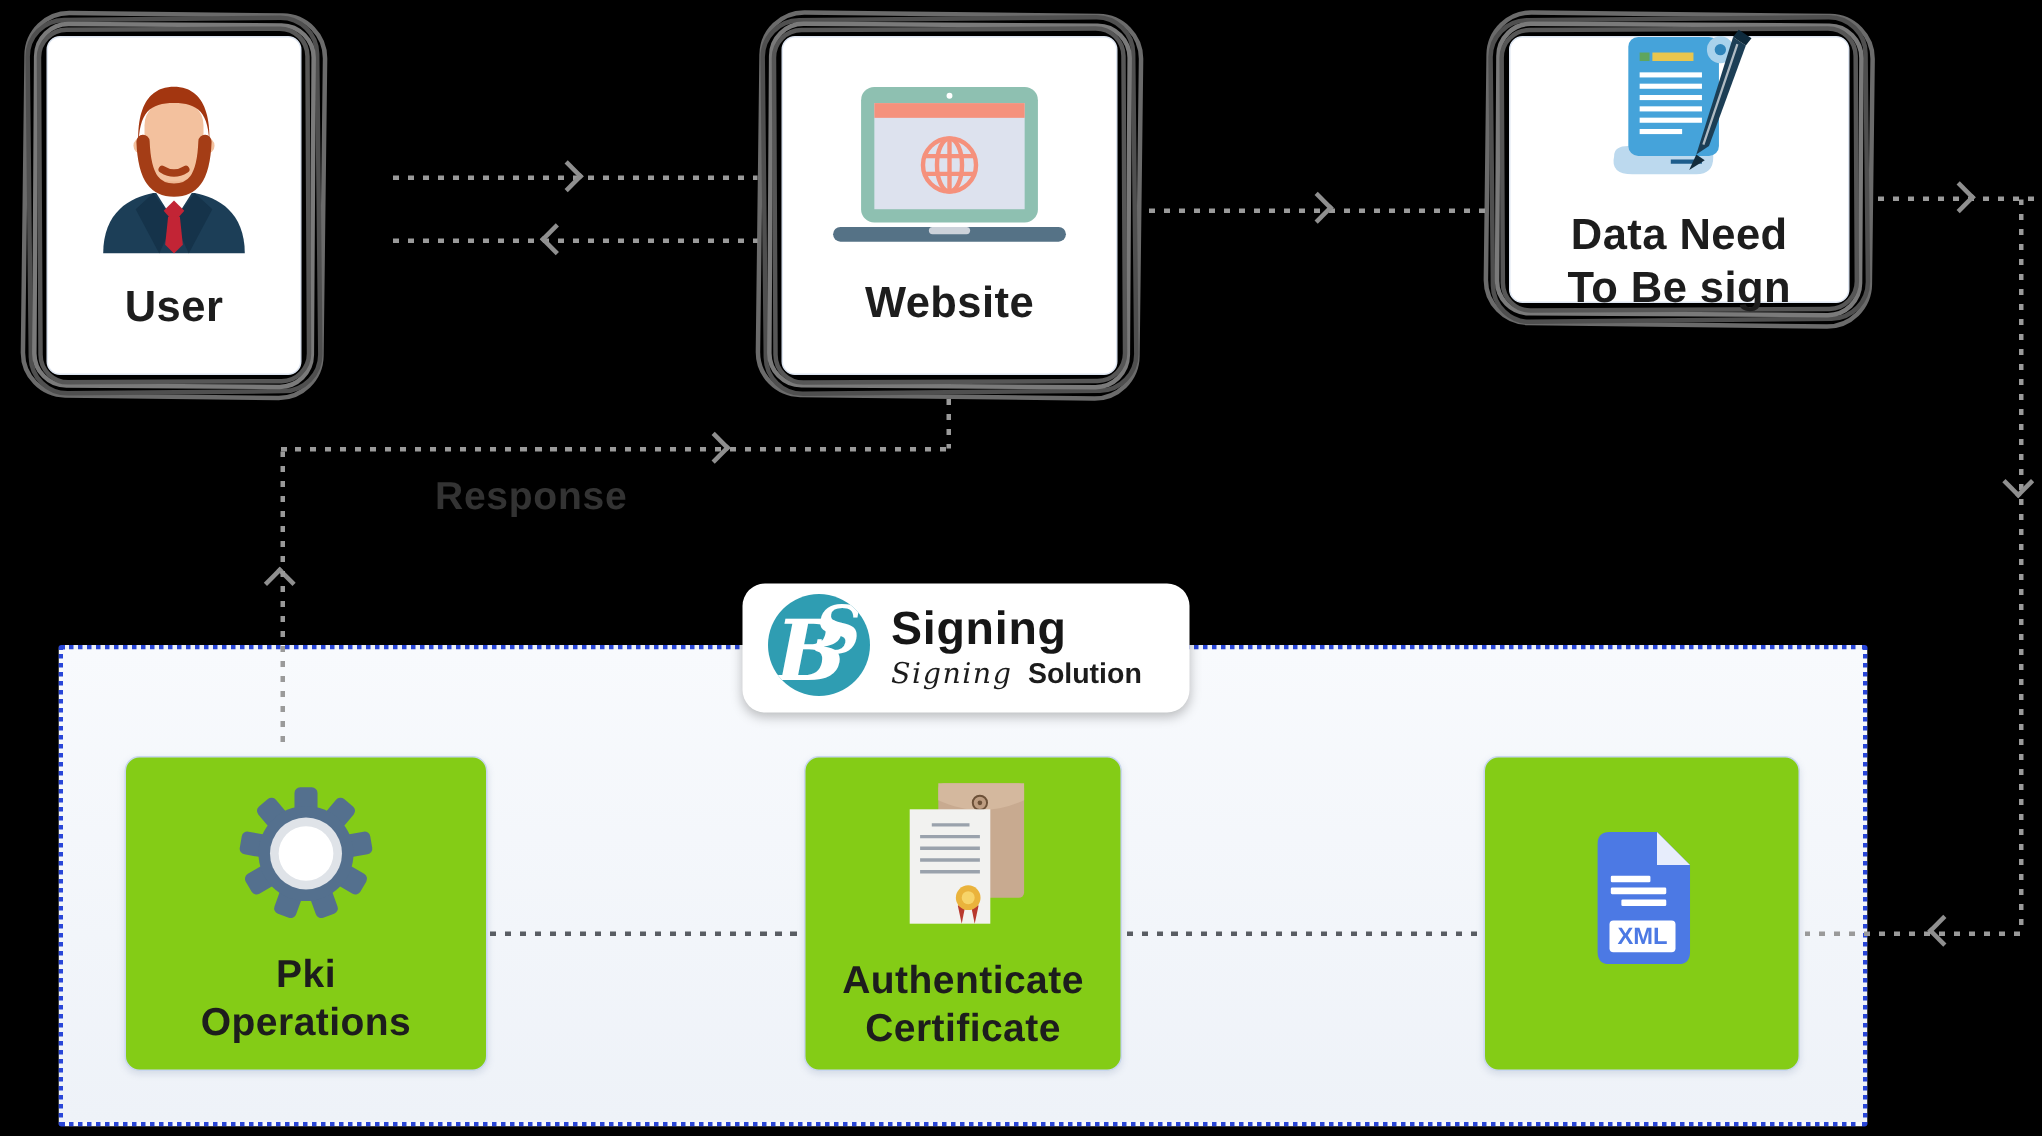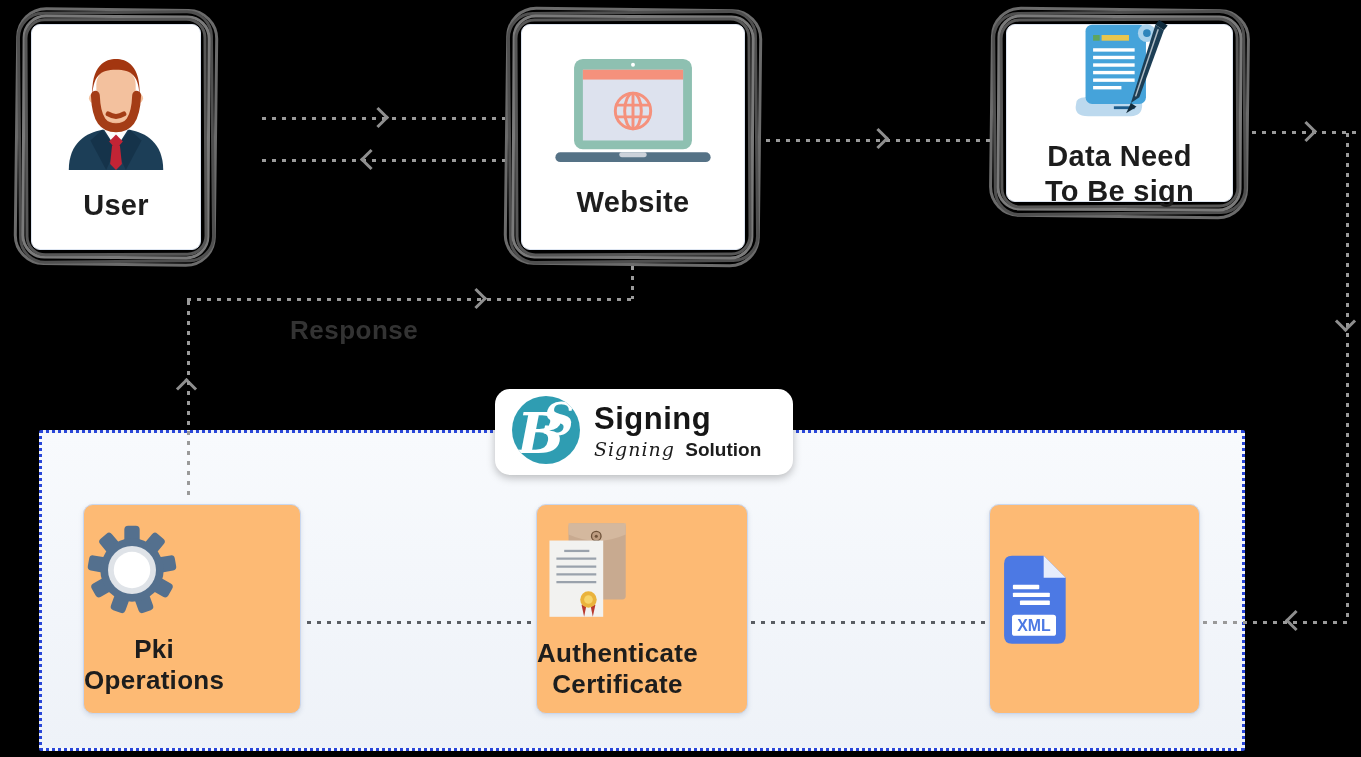--- a/index.html
+++ b/index.html
@@ -41,23 +41,23 @@
   .badge { position:absolute; left:495px; top:389px; width:298px; height:86px; background:#fff;
            border-radius:15px; box-shadow:0 3px 8px rgba(0,0,0,.25); z-index:3;
            display:flex; align-items:center; padding-left:16px; }
   .badge-text { margin-left:13px; }
   .badge-title { font-size:31px; font-weight:800; color:#161616; letter-spacing:.5px; line-height:1.05; }
   .badge-sub { margin-top:2px; font-size:19px; color:#1c1c1c; }
   .badge-sub .script { font-family:"DejaVu Serif", serif; font-style:italic; letter-spacing:1px; }
   .badge-sub .bold { font-weight:800; margin-left:5px; }
 
   
-  .panel-card { position:absolute; background:#fdba74; border:1px solid #c9d7ef; border-radius:10px;
+  .panel-card { position:absolute; background:#84cc16; border:1px solid #c9d7ef; border-radius:10px;
                 box-shadow:0 2px 5px rgba(90,110,150,.18); z-index:2;
-                display:flex; flex-direction:column; align-items:flex-start; justify-content:center; gap:12px; }
+                display:flex; flex-direction:column; align-items:center; justify-content:center; gap:12px; }
   .panel-card .node-label { font-size:26px; }
 </style>
 </head>
 <body>
 
 <div class="canvas">
 
   <div class="stack" style="left:15px; top:8px; width:202px; height:258px;">
     <div class="ring r1"></div>
     <div class="ring r2"></div>
@@ -197,21 +197,21 @@
     </span>
     <div class="badge-text">
       <div class="badge-title">Signing</div>
       <div class="badge-sub">
         <span class="script">Signing</span>
         <span class="bold">Solution</span>
       </div>
     </div>
   </div>
 
-  <div class="panel-card" style="left:83px; top:504px; width:218px; height:210px;">
+  <div class="panel-card" style="left:83px; top:504px; width:242px; height:210px;">
     <span>
       <svg width="96" height="96" viewBox="0 0 100 100">
         <g fill="#54708e">
           <rect x="42" y="4" width="16" height="18" rx="4"></rect>
           <rect x="42" y="4" width="16" height="18" rx="4" transform="rotate(40 50 50)"></rect>
           <rect x="42" y="4" width="16" height="18" rx="4" transform="rotate(80 50 50)"></rect>
           <rect x="42" y="4" width="16" height="18" rx="4" transform="rotate(120 50 50)"></rect>
           <rect x="42" y="4" width="16" height="18" rx="4" transform="rotate(160 50 50)"></rect>
           <rect x="42" y="4" width="16" height="18" rx="4" transform="rotate(200 50 50)"></rect>
           <rect x="42" y="4" width="16" height="18" rx="4" transform="rotate(240 50 50)"></rect>

